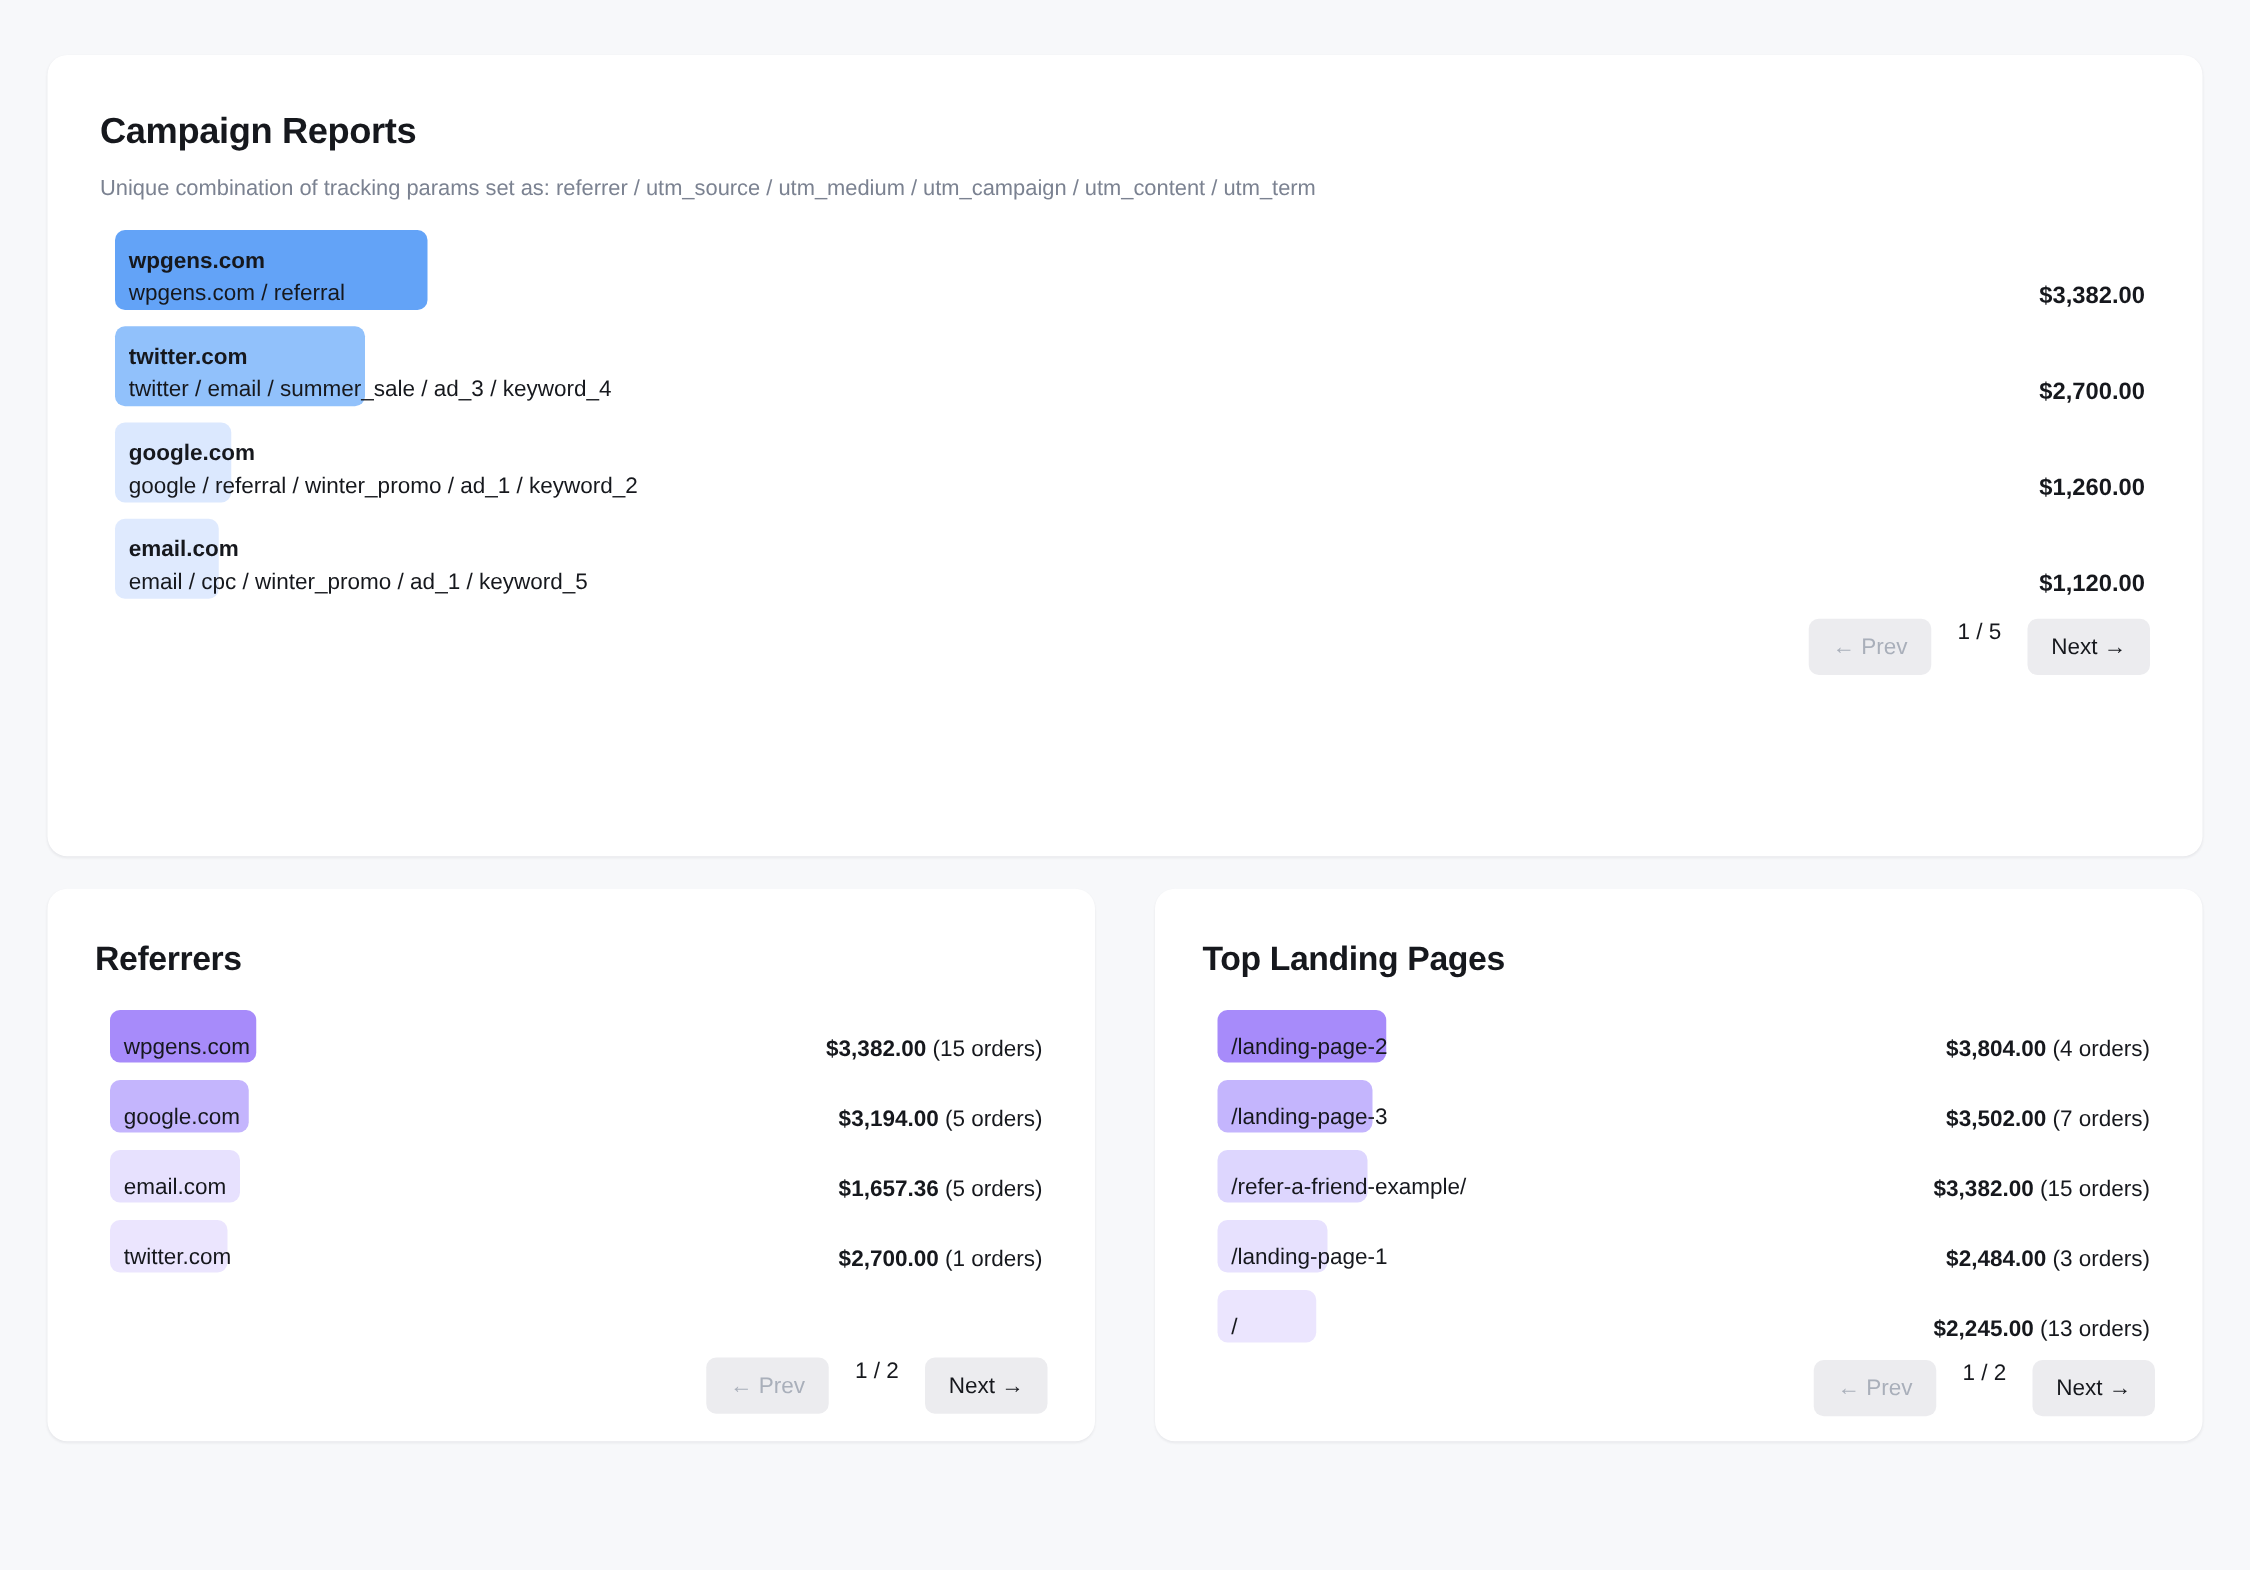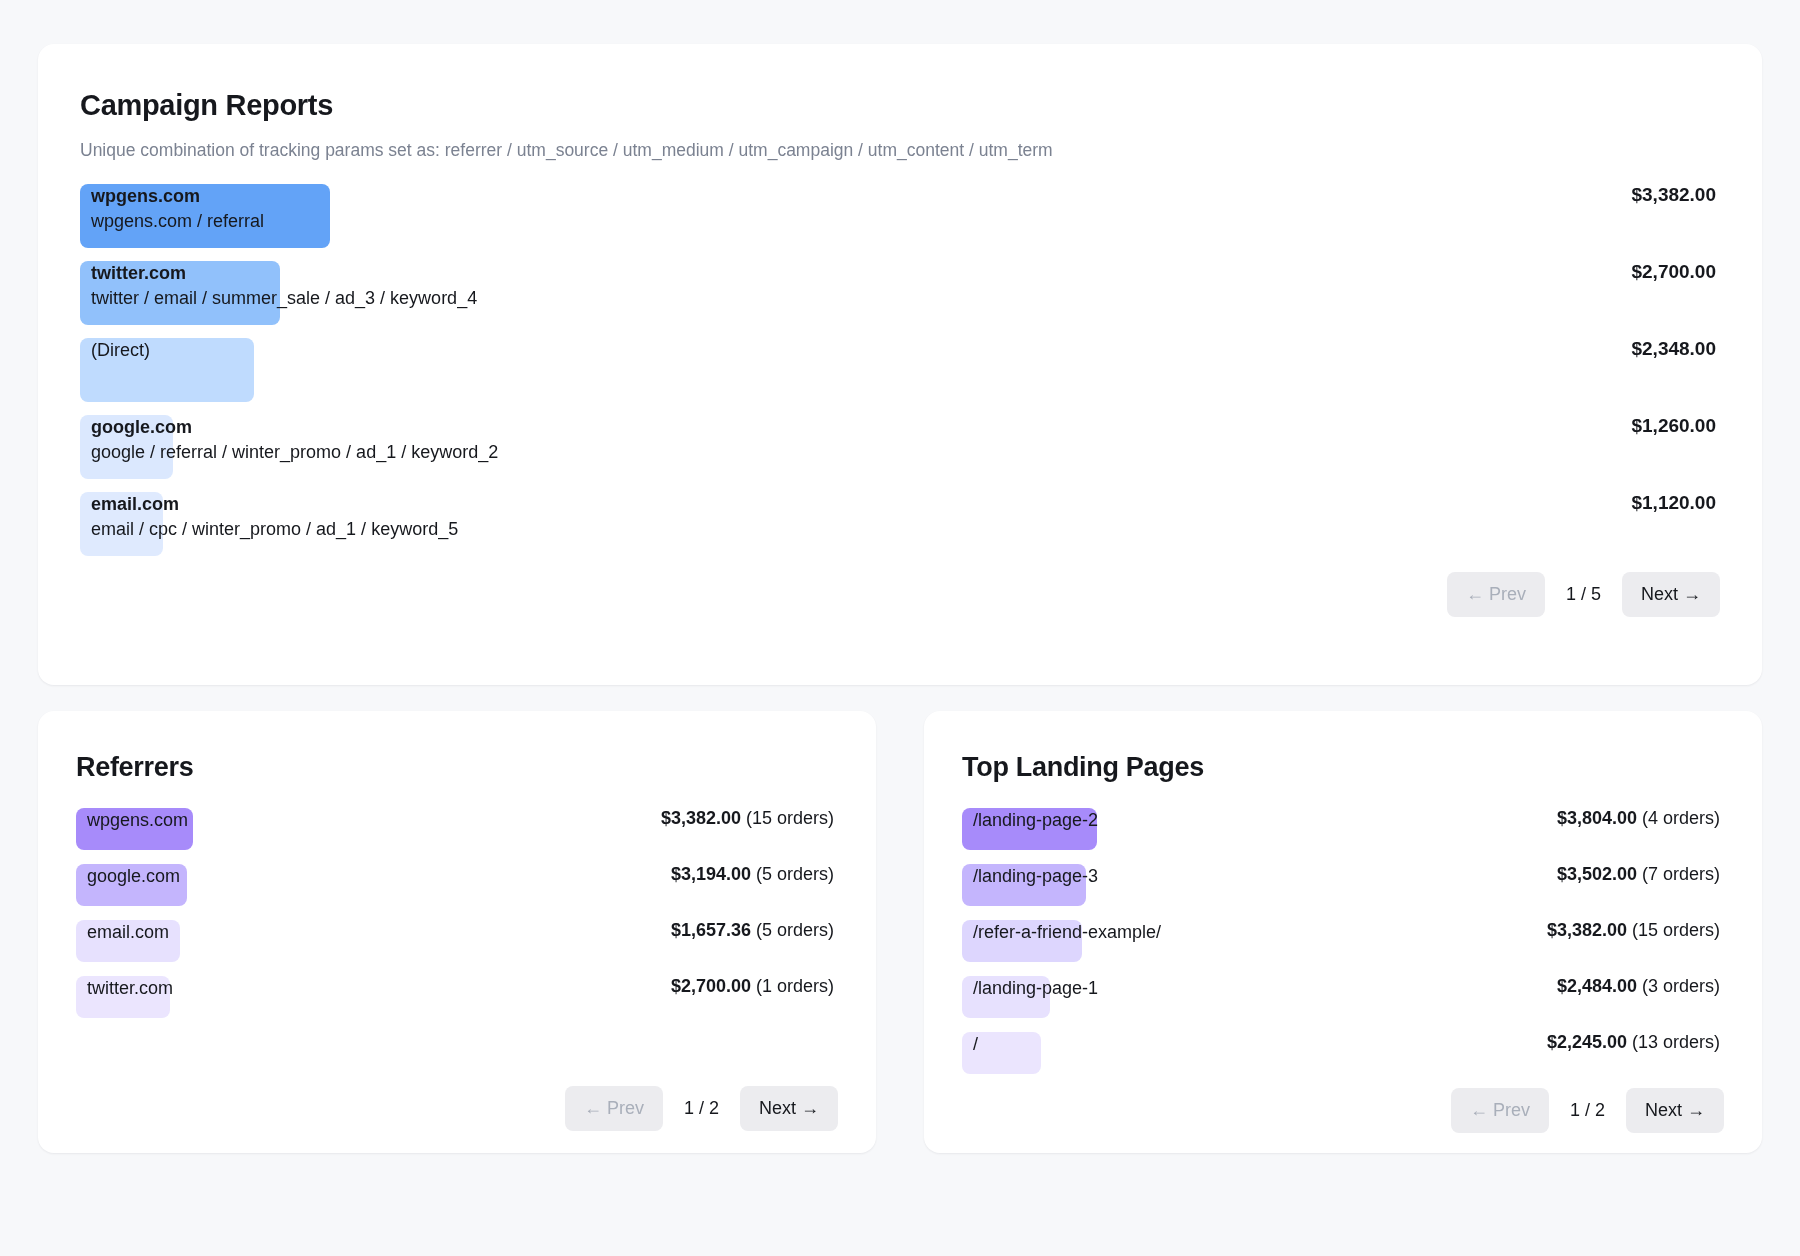--- a/index.html
+++ b/index.html
@@ -46,23 +46,24 @@
     color: #7b8291;
     line-height: 1.3;
     white-space: nowrap;
   }
 
   .rows { margin-top: 22px; }
 
   .row {
     position: relative;
     display: flex;
-    align-items: flex-start;
+    align-items: flex-end;
     min-height: 64px;
     margin-bottom: 13px;
+    margin-left: 12px;
   }
 
   .row-bar {
     position: absolute;
     left: 0;
     top: 0;
     bottom: 0;
     border-radius: 8px;
     z-index: 0;
   }
@@ -97,21 +98,21 @@
     padding-right: 4px;
     font-size: 19px;
     font-weight: bold;
     color: #16181d;
     white-space: nowrap;
   }
 
   
   .pagination {
     display: flex;
-    align-items: center;
+    align-items: flex-start;
     justify-content: flex-end;
     gap: 6px;
     margin-top: 16px;
   }
 
   .page-btn {
     border: none;
     background: #ececef;
     border-radius: 8px;
     padding: 12px 19px;
@@ -194,27 +195,20 @@
         </div>
         <div class="row">
           <div class="row-bar" style="width: 200px; background: rgb(145, 193, 251);"></div>
           <div class="row-label">
             <span class="lbl-main">twitter.com</span>
             <span class="lbl-sub">twitter / email / summer_sale / ad_3 / keyword_4</span>
           </div>
           <div class="row-value"><span>$2,700.00</span></div>
         </div>
         <div class="row">
-          <div class="row-bar" style="width: 174px; background: rgb(191, 219, 254);"></div>
-          <div class="row-label single">
-            <span class="lbl-main">(Direct)</span>
-          </div>
-          <div class="row-value"><span>$2,348.00</span></div>
-        </div>
-        <div class="row">
           <div class="row-bar" style="width: 93px; background: rgb(219, 232, 254);"></div>
           <div class="row-label">
             <span class="lbl-main">google.com</span>
             <span class="lbl-sub">google / referral / winter_promo / ad_1 / keyword_2</span>
           </div>
           <div class="row-value"><span>$1,260.00</span></div>
         </div>
         <div class="row">
           <div class="row-bar" style="width: 83px; background: rgb(223, 234, 254);"></div>
           <div class="row-label">

